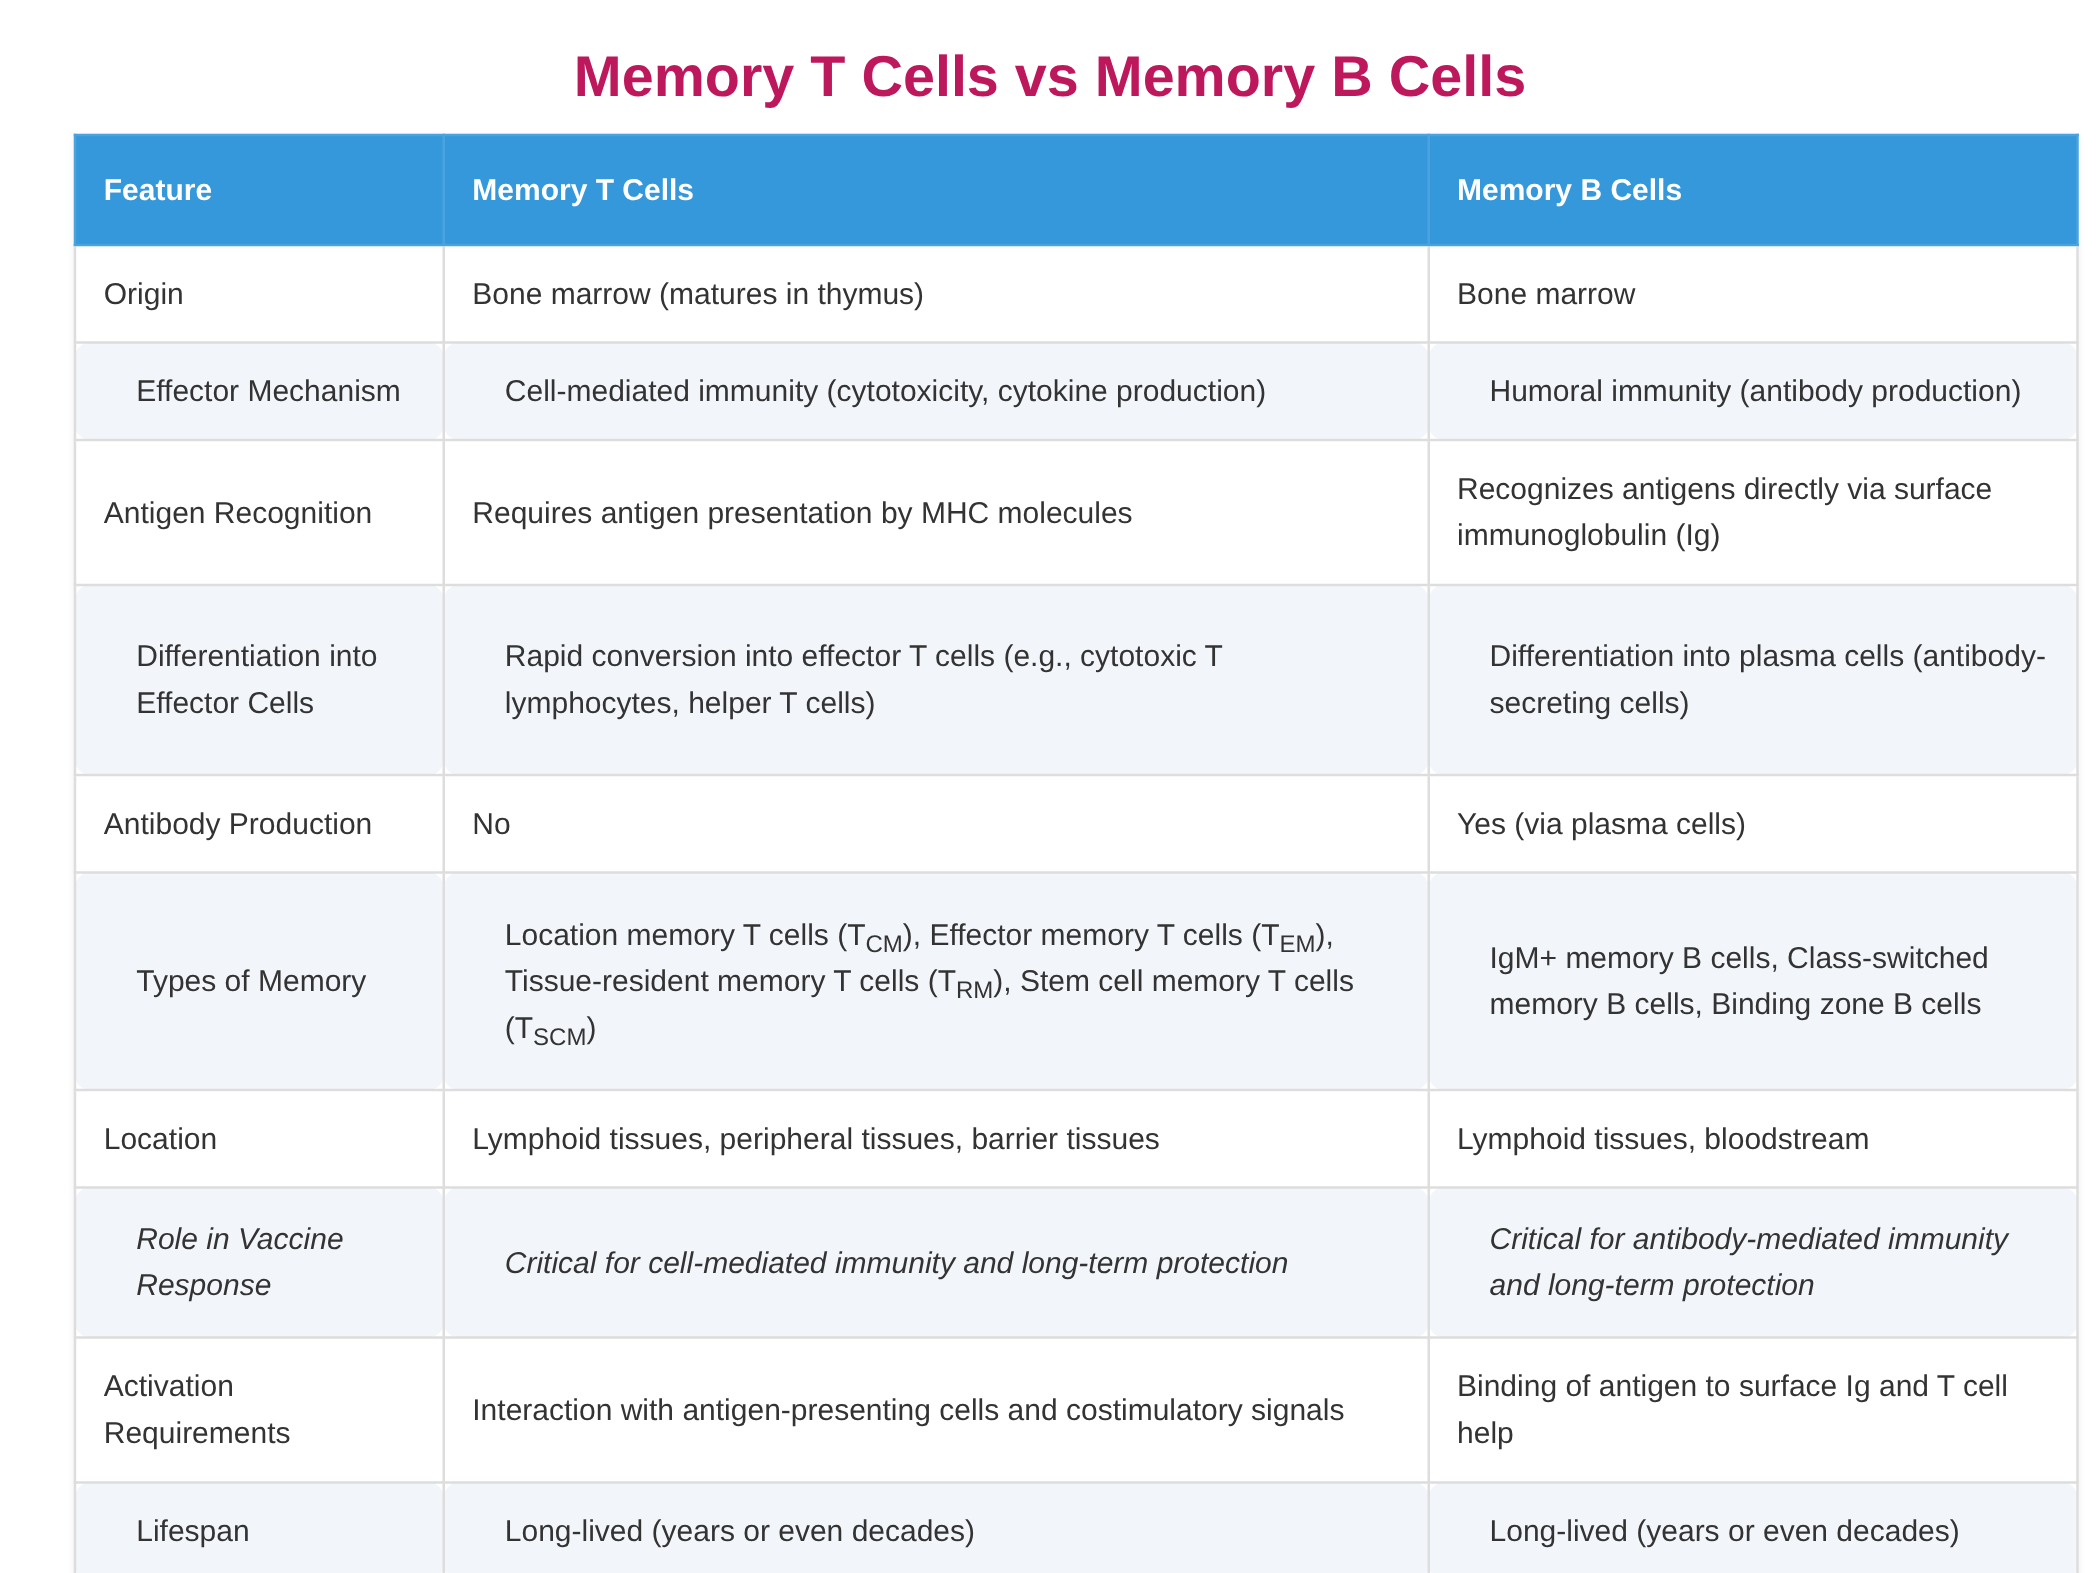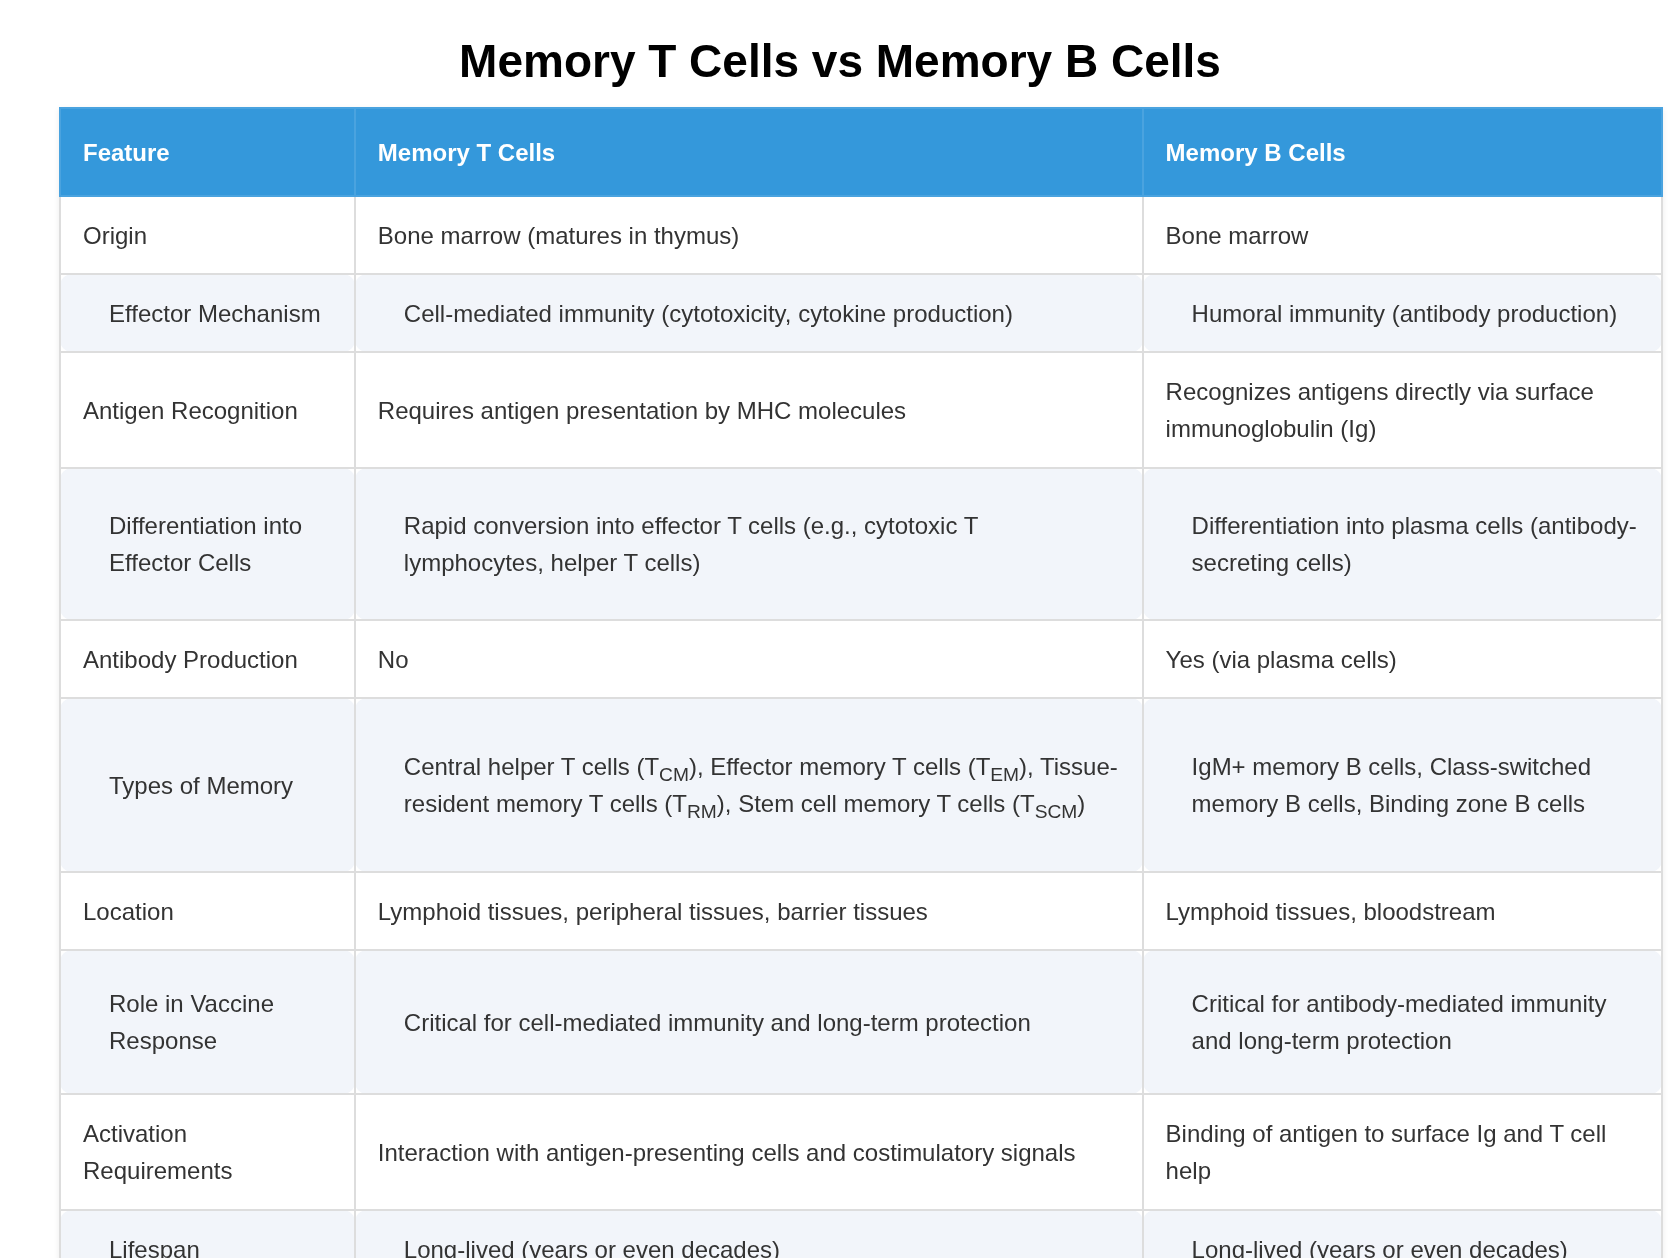--- a/index.html
+++ b/index.html
@@ -5,21 +5,21 @@
     html, body { margin: 0; padding: 0; background: #ffffff; }
     body {
       width: 1680px; height: 1258px; overflow: hidden;
       font-family: "Liberation Sans", sans-serif;
       color: #333333;
     }
     .title {
       text-align: center;
       font-weight: bold;
       font-size: 46px;
-      color: #000000;
+      color: #be185d;
       margin: 0;
       padding-top: 34px;
       height: 72px;
       line-height: 54px;
     }
     table {
       position: absolute;
       left: 59px; top: 107px;
       width: 1604px;
       border-collapse: collapse;
@@ -87,29 +87,29 @@
         <td>Rapid conversion into effector T cells (e.g., cytotoxic T lymphocytes, helper T cells)</td>
         <td>Differentiation into plasma cells (antibody-secreting cells)</td>
       </tr>
       <tr style="height: 78px;">
         <td>Antibody Production</td>
         <td>No</td>
         <td>Yes (via plasma cells)</td>
       </tr>
       <tr class="alt" style="height: 174px;">
         <td>Types of Memory</td>
-        <td><span>Central helper T cells (T</span><sub>CM</sub><span>), Effector memory T cells (T</span><sub>EM</sub><span>), Tissue-resident memory T cells (T</span><sub>RM</sub><span>), Stem cell memory T cells (T</span><sub>SCM</sub><span>)</span></td>
+        <td><span>Location memory T cells (T</span><sub>CM</sub><span>), Effector memory T cells (T</span><sub>EM</sub><span>), Tissue-resident memory T cells (T</span><sub>RM</sub><span>), Stem cell memory T cells (T</span><sub>SCM</sub><span>)</span></td>
         <td>IgM+ memory B cells, Class-switched memory B cells, Binding zone B cells</td>
       </tr>
       <tr style="height: 78px;">
         <td>Location</td>
         <td>Lymphoid tissues, peripheral tissues, barrier tissues</td>
         <td>Lymphoid tissues, bloodstream</td>
       </tr>
-      <tr class="alt" style="height: 144px;">
+      <tr class="alt" style="height: 120px; font-style: italic;">
         <td>Role in Vaccine Response</td>
         <td>Critical for cell-mediated immunity and long-term protection</td>
         <td>Critical for antibody-mediated immunity and long-term protection</td>
       </tr>
       <tr style="height: 116px;">
         <td>Activation Requirements</td>
         <td>Interaction with antigen-presenting cells and costimulatory signals</td>
         <td>Binding of antigen to surface Ig and T cell help</td>
       </tr>
       <tr class="alt" style="height: 78px;">

